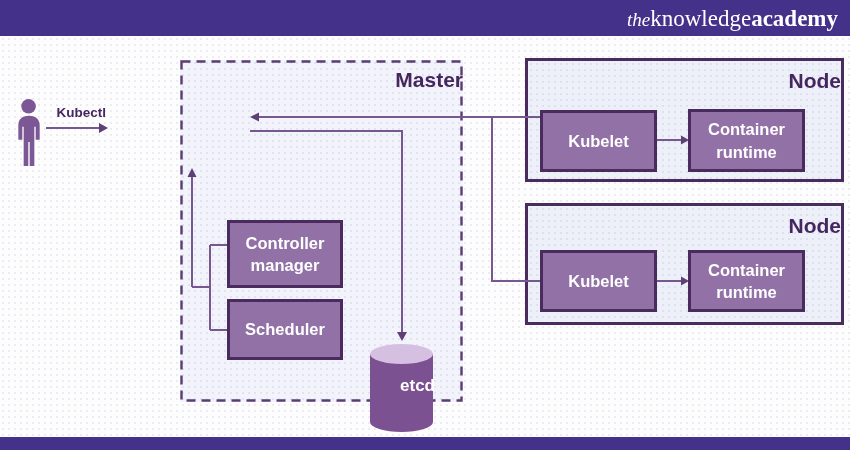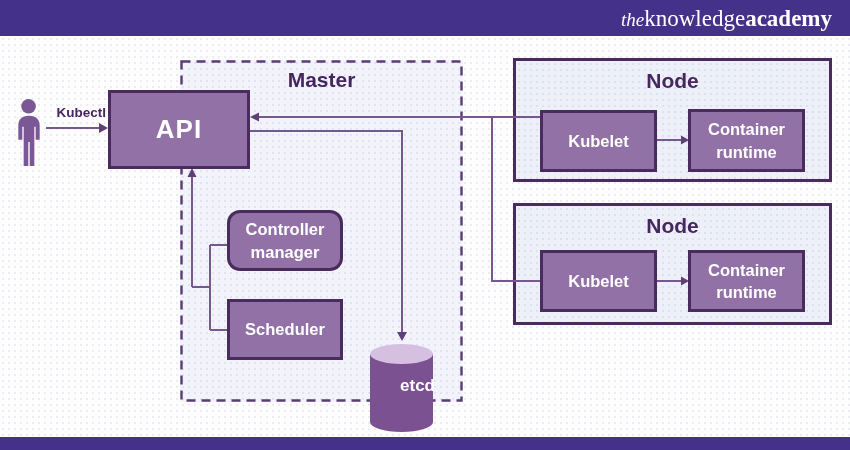--- a/index.html
+++ b/index.html
@@ -5,52 +5,52 @@
   html,body{margin:0;padding:0;}
   .stage{
     position:relative;width:850px;height:450px;overflow:hidden;
     font-family:"Liberation Sans",sans-serif;
     background:#FDFDFE;
     background-image:radial-gradient(#ececf4 1px, transparent 1px);
     background-size:6px 6px;
   }
   
   .topbar{position:absolute;left:0;top:0;width:850px;height:36px;background:#44318A;
-          display:flex;align-items:center;justify-content:flex-end;padding-right:18px;box-sizing:border-box;}
+          display:flex;align-items:center;justify-content:flex-end;padding-right:12px;box-sizing:border-box;}
   .bottombar{position:absolute;left:0;top:437px;width:850px;height:13px;background:#44318A;}
   .logo{color:#fff;font-family:"Liberation Serif",serif;white-space:nowrap;line-height:1;}
   .logo .lg-the{font-style:italic;font-size:19px;}
   .logo .lg-k{font-size:23px;}
   .logo .lg-a{font-size:23px;font-weight:700;}
   
   .abs{position:absolute;box-sizing:border-box;}
   
   .master-box{
     left:180px;top:60px;width:283px;height:342px;
     background:#F3F4FB;
     background-image:radial-gradient(#e0e3f1 1px, transparent 1px);
     background-size:6px 6px;
   }
   .node-box{
-    width:319px;height:124px;left:513px;
+    width:319px;height:124px;left:525px;
     background:#EDF0F8;
     background-image:radial-gradient(#dde1ef 1px, transparent 1px);
     background-size:6px 6px;
     border:3px solid #4A2B5E;
   }
-  .group-title{position:absolute;left:0;top:8px;width:100%;text-align:center;
+  .group-title{position:absolute;left:0;top:8px;width:100%;text-align:right;
                font-size:21px;font-weight:700;color:#46265E;}
   
   .comp{
     background:#9271A7;border:3px solid #4A2B5E;color:#fff;
     display:flex;align-items:center;justify-content:center;text-align:center;
     font-weight:700;font-size:16.5px;line-height:1.35;
   }
   .api-box{left:108px;top:90px;width:142px;height:79px;font-size:26px;letter-spacing:1px;}
-  .cm-box{left:227px;top:210px;width:116px;height:61px;border-radius:13px;}
+  .cm-box{left:227px;top:220px;width:116px;height:68px;}
   .sched-box{left:227px;top:299px;width:116px;height:61px;}
   .kubelet1{left:540px;top:110px;width:117px;height:62px;}
   .cr1{left:688px;top:109px;width:117px;height:63px;}
   .kubelet2{left:540px;top:250px;width:117px;height:62px;}
   .cr2{left:688px;top:250px;width:117px;height:62px;}
   
   .kubectl-label{left:42px;top:105px;width:64px;text-align:right;
                  font-size:13.5px;font-weight:700;color:#46265E;}
   .etcd-label{left:368px;top:376px;width:67px;text-align:right;
               font-size:17px;font-weight:700;color:#fff;}
@@ -110,21 +110,20 @@
   </svg>
 
   <svg class="layer" style="left:13px;top:96px;" width="32" height="74" viewBox="0 0 36 78">
     <g fill="#7C5796">
       <circle cx="17.5" cy="9" r="8.2"></circle>
       <path d="M17.5,19.5 c-7.5,0 -11.5,4.5 -11.5,10.5 l0,16.5 4.5,0 0,-14.5 1.5,0 0,44 5.2,0 0,-27 1.6,0 0,27 5.2,0 0,-44 1.5,0 0,14.5 4.5,0 0,-16.5 c0,-6 -4,-10.5 -11.5,-10.5 z"></path>
     </g>
   </svg>
   <div class="abs kubectl-label">Kubectl</div>
 
-  <div class="abs comp api-box">API</div>
   <div class="abs comp cm-box">Controller manager</div>
   <div class="abs comp sched-box">Scheduler</div>
 
   <svg class="layer" style="left:368px;top:342px;" width="67" height="94" viewBox="0 0 67 94">
     <path d="M2,12 V80 a31.5,10 0 0 0 63,0 V12 z" fill="#7C5191"></path>
     <ellipse cx="33.5" cy="12" rx="31.5" ry="10" fill="#D6C0E2"></ellipse>
   </svg>
   <div class="abs etcd-label">etcd</div>
 
   <div class="abs comp kubelet1">Kubelet</div>

